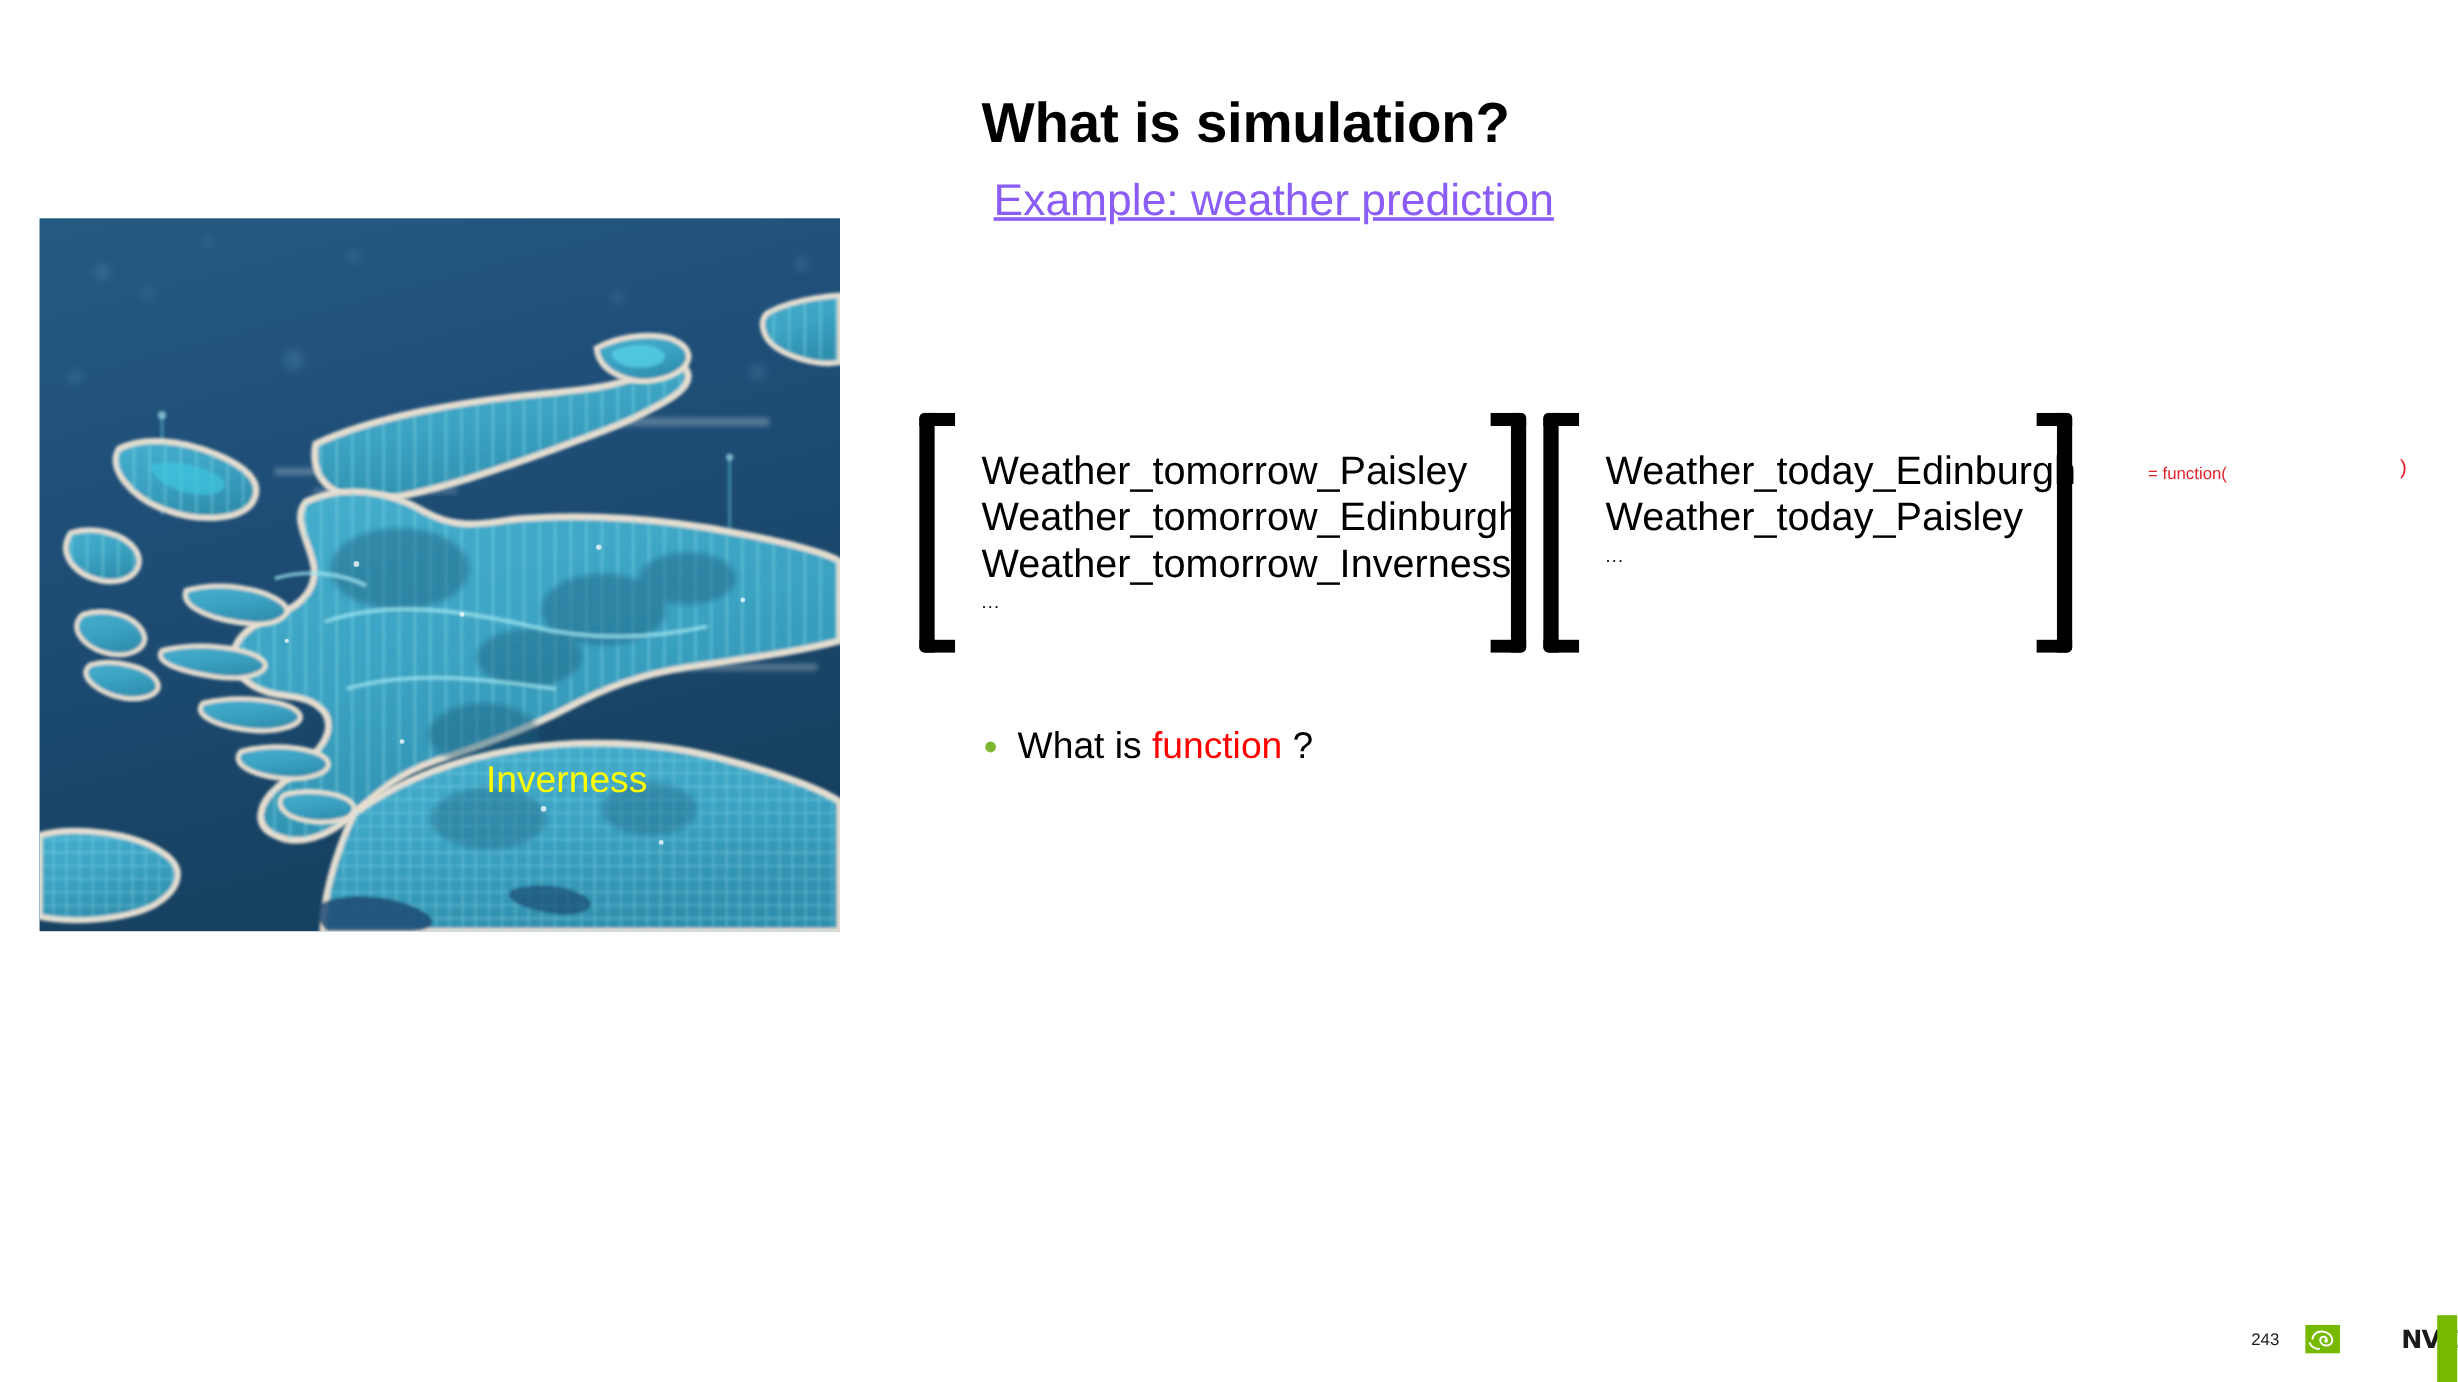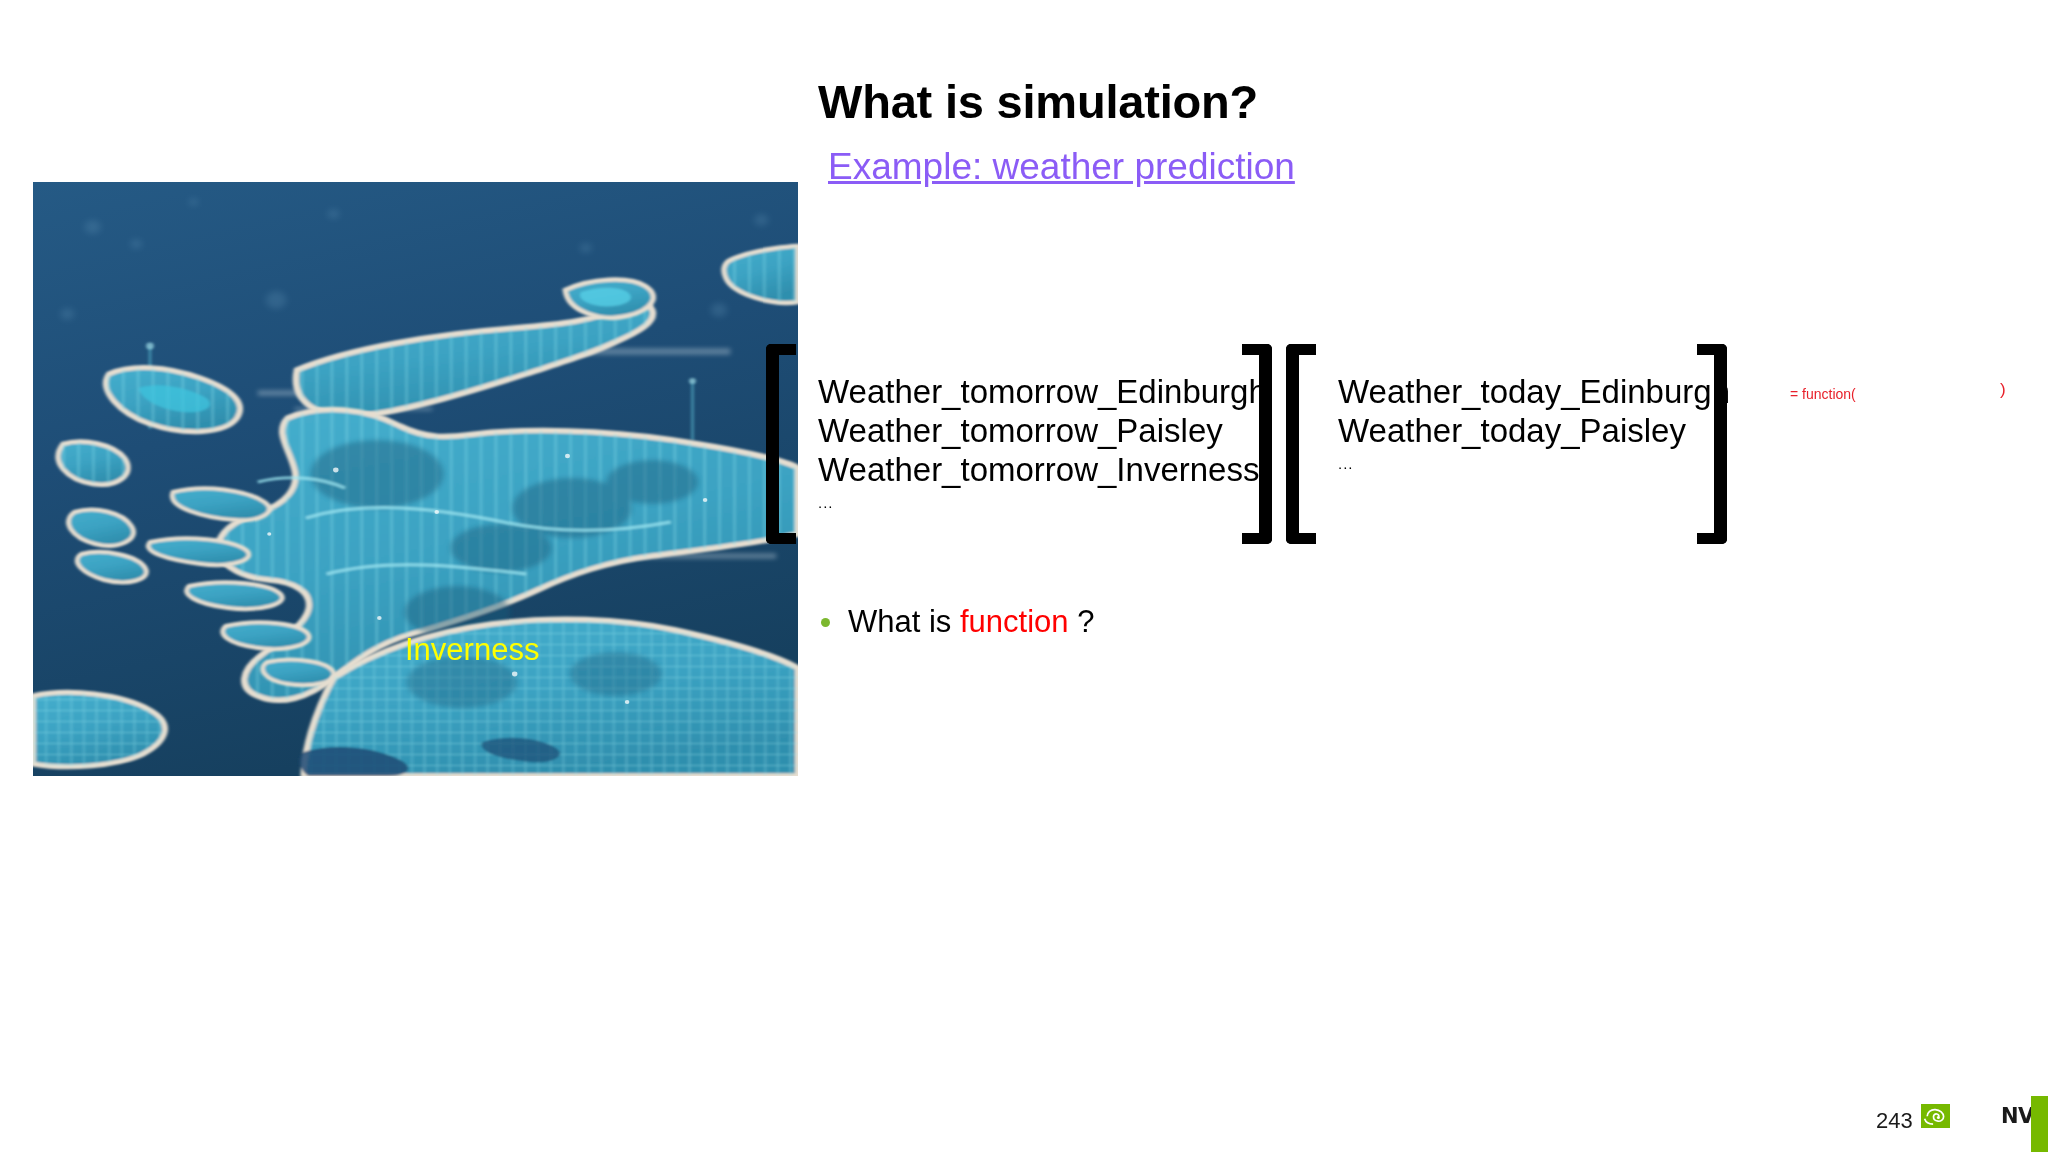--- a/index.html
+++ b/index.html
@@ -16,21 +16,21 @@
     height: 1152px;
     background: #ffffff;
     overflow: hidden;
   }
 
   
   #map-figure {
     position: absolute;
     left: 33px;
     top: 182px;
-    width: 765px;
+    width: 667px;
     height: 594px;
     overflow: hidden;
     background: #0c4a6e;
   }
   #map-svg {
     position: absolute;
     inset: 0;
     width: 100%;
     height: 100%;
     display: block;
@@ -147,21 +147,21 @@
     background: #7cb82f;
   }
   .b { font-weight: bold; }
   .red { color: #ff0000; }
 
   
   #page-number {
     position: absolute;
     left: 1876px;
     top: 1108px;
-    font-size: 22px;
+    font-size: 14px;
     color: #1a1a1a;
   }
   #nvidia-logo {
     position: absolute;
     left: 1921px;
     top: 1104px;
     display: flex;
     align-items: center;
     gap: 6px;
   }
@@ -398,22 +398,22 @@
 
   <div id="page-title">What is simulation?</div>
   <div id="page-subtitle">Example: weather prediction</div>
 
   <div id="equation-row">
 
     <div class="vector-group" id="vector-out-group">
       <div class="bracket bracket-left"></div>
       <div class="bracket bracket-right"></div>
       <div class="vector-body">
+        <div>Weather_tomorrow_Paisley</div>
         <div>Weather_tomorrow_Edinburgh</div>
-        <div>Weather_tomorrow_Paisley</div>
         <div>Weather_tomorrow_Inverness</div>
         <div class="vector-ellipsis">...</div>
       </div>
     </div>
 
     <div class="op-label" id="op-function-open">= function(</div>
 
     <div class="vector-group" id="vector-in-group">
       <div class="bracket bracket-left"></div>
       <div class="bracket bracket-right"></div>

